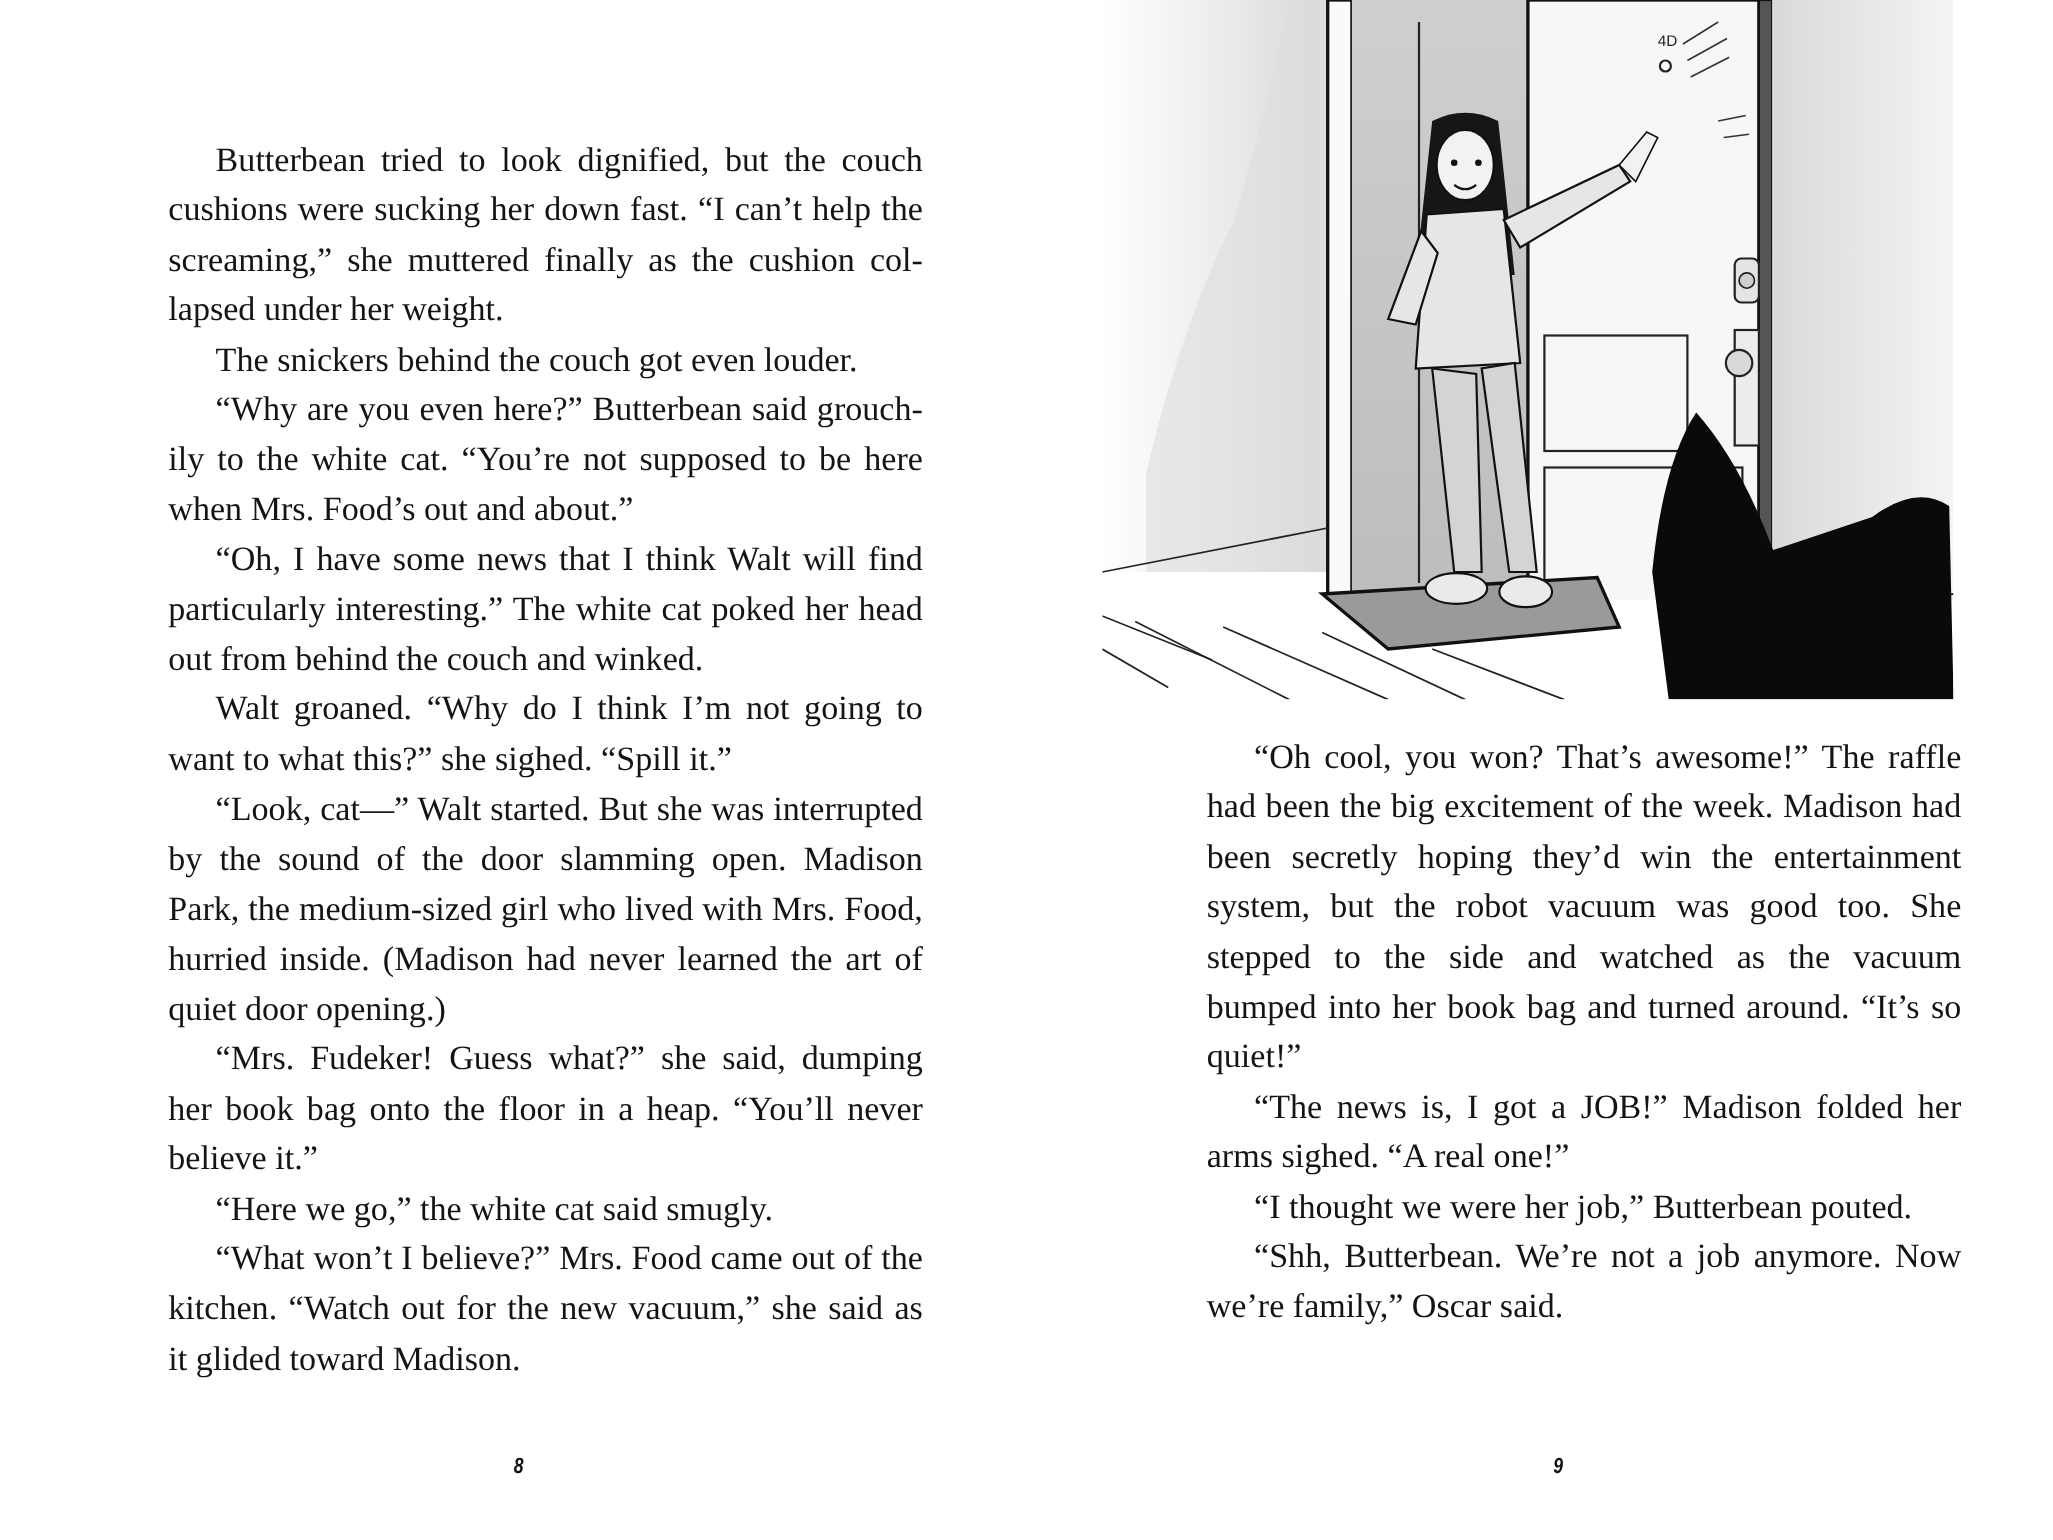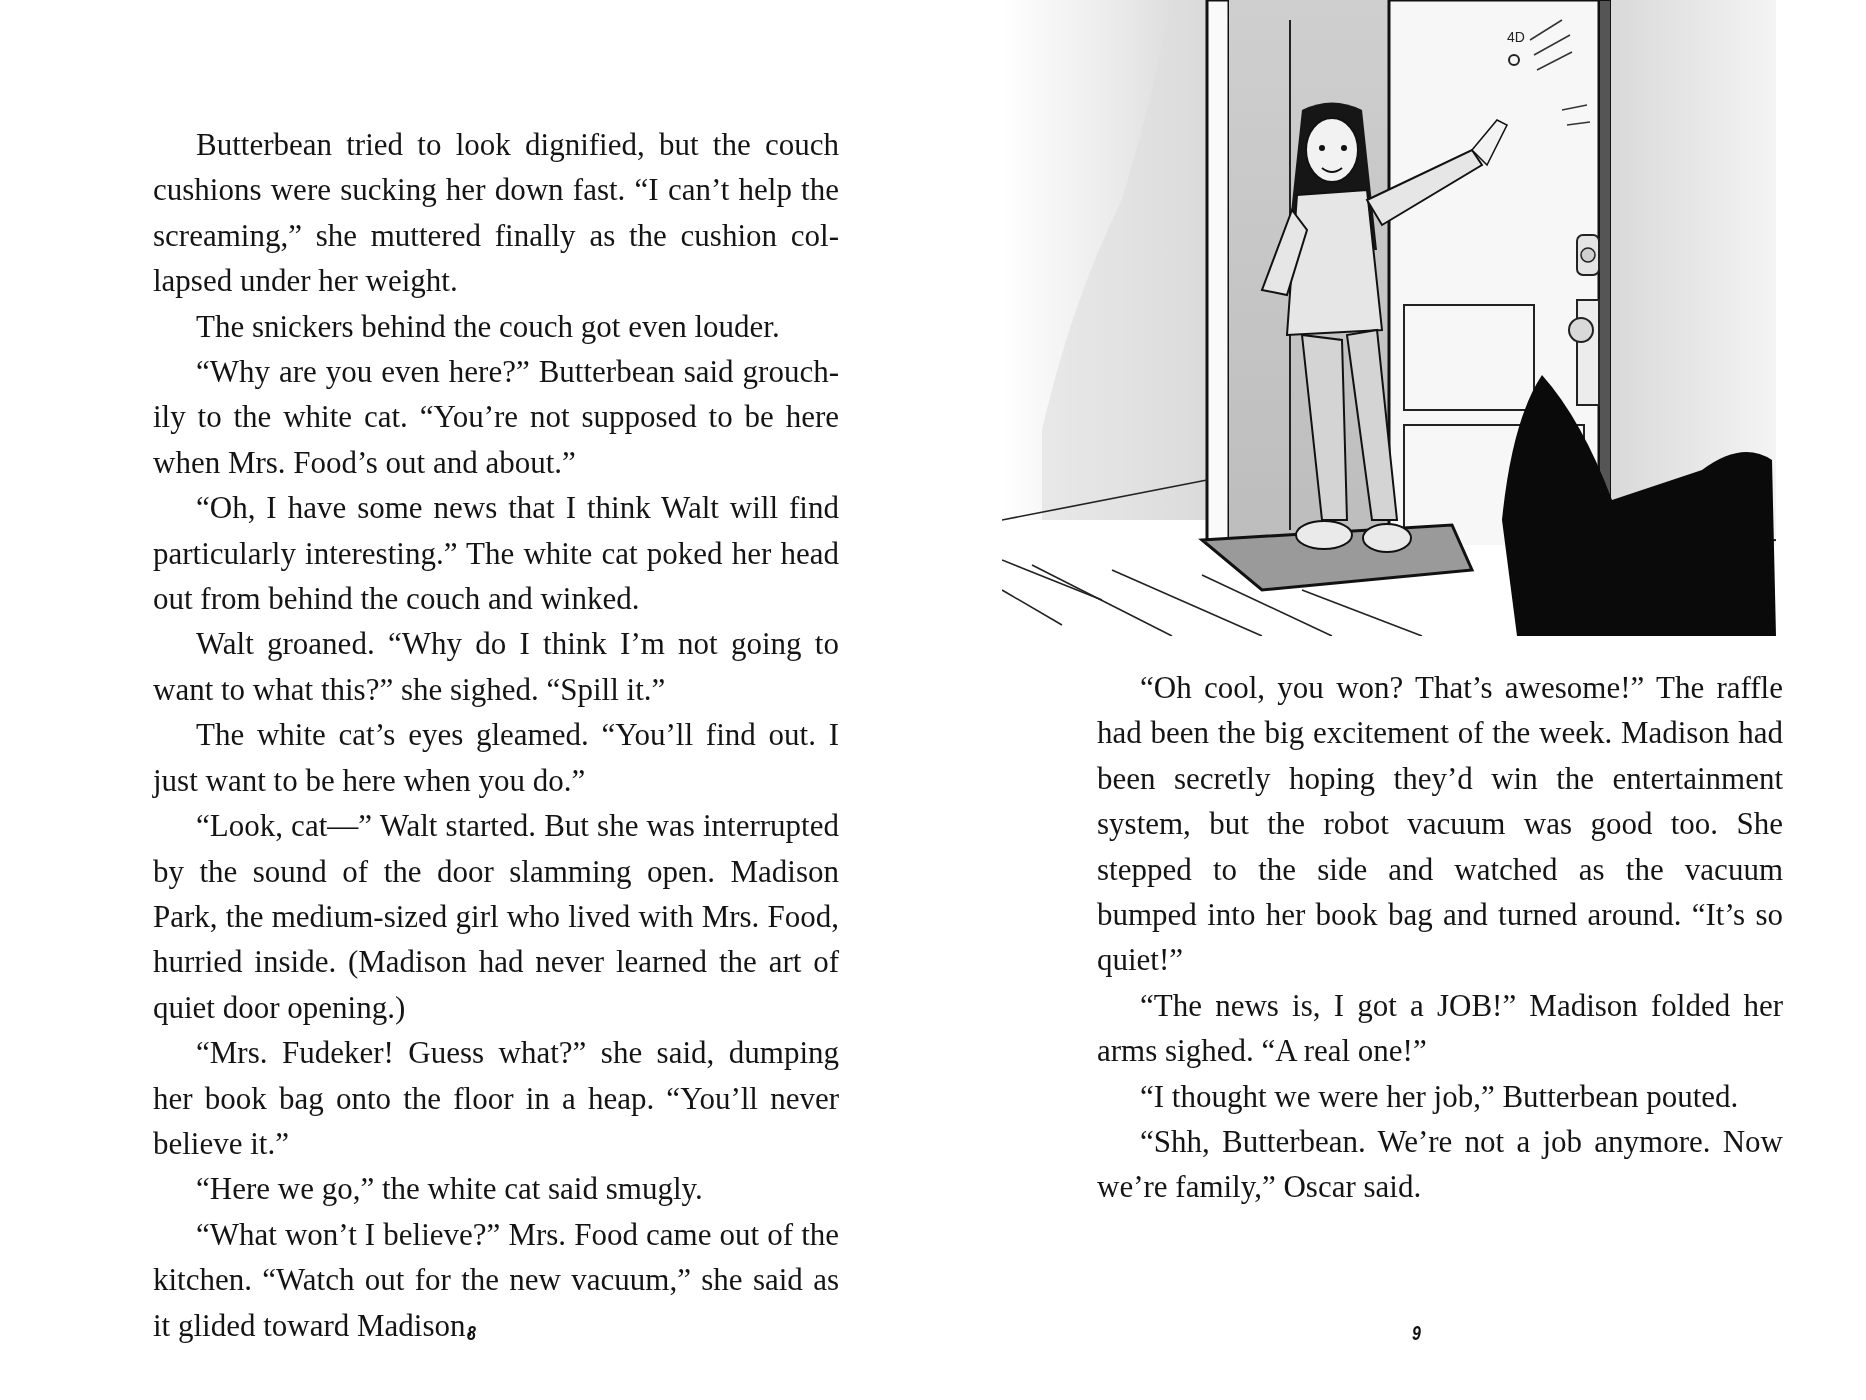--- a/index.html
+++ b/index.html
@@ -42,21 +42,20 @@
 </head>
 <body>
 
 <div class="page page-left">
   <div class="text-block left-text">
     <p>Butterbean tried to look dignified, but the couch cushions were sucking her down fast. “I can’t help the screaming,” she muttered finally as the cushion col­lapsed under her weight.</p>
     <p>The snickers behind the couch got even louder.</p>
     <p>“Why are you even here?” Butterbean said grouch­ily to the white cat. “You’re not supposed to be here when Mrs. Food’s out and about.”</p>
     <p>“Oh, I have some news that I think Walt will find particularly interesting.” The white cat poked her head out from behind the couch and winked.</p>
     <p>Walt groaned. “Why do I think I’m not going to want to what this?” she sighed. “Spill it.”</p>
-    <p>The white cat’s eyes gleamed. “You’ll find out. I just want to be here when you do.”</p>
     <p>“Look, cat—” Walt started. But she was interrupted by the sound of the door slamming open. Madison Park, the medium-sized girl who lived with Mrs. Food, hurried inside. (Madison had never learned the art of quiet door opening.)</p>
     <p>“Mrs. Fudeker! Guess what?” she said, dumping her book bag onto the floor in a heap. “You’ll never believe it.”</p>
     <p>“Here we go,” the white cat said smugly.</p>
     <p>“What won’t I believe?” Mrs. Food came out of the kitchen. “Watch out for the new vacuum,” she said as it glided toward Madison.</p>
   </div>
   <div class="page-number pn-left">8</div>
 </div>
 
 <div class="page page-right">
   <div class="illustration">

